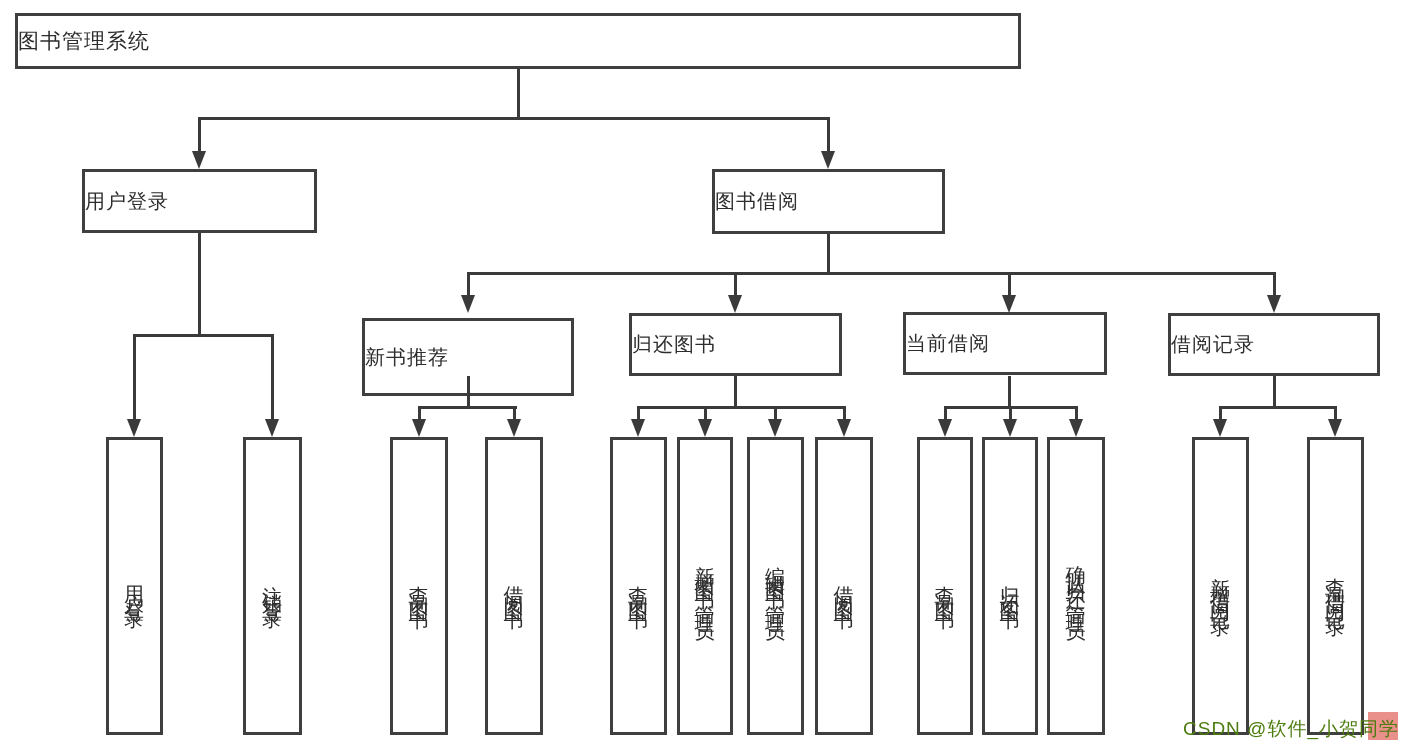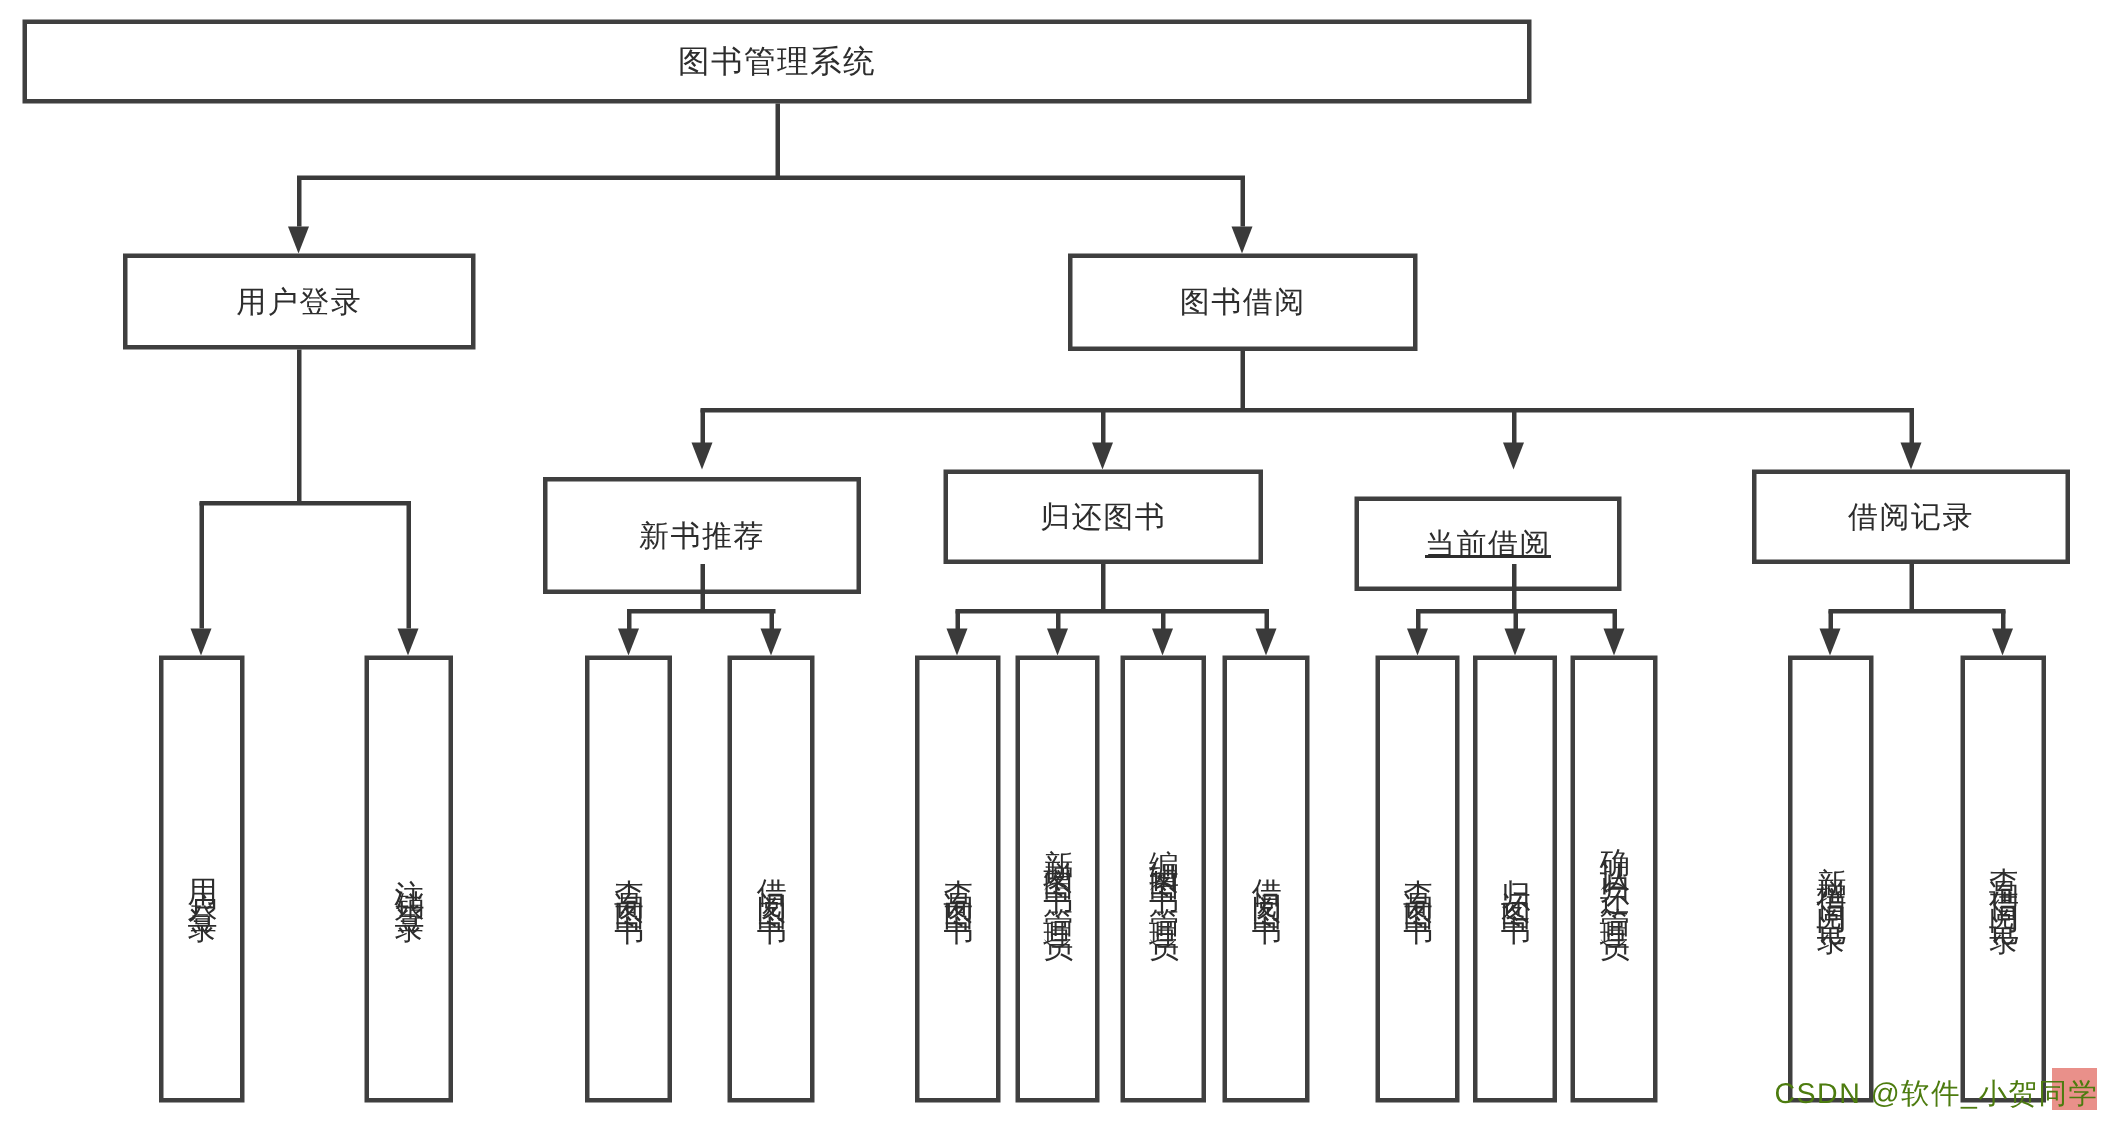--- a/index.html
+++ b/index.html
@@ -9,21 +9,21 @@
     background:#ffffff;
     overflow:hidden;
     font-family:"Liberation Sans", sans-serif;
     color:#2d2d2d;
   }
   .box {
     position:absolute;
     border:3px solid #3f3f3f;
     background:#ffffff;
     box-sizing:border-box;
-    display:flex; align-items:center; justify-content:center;
+    display:flex; align-items:center; justify-content:flex-start;
     font-size:20px;
     letter-spacing:1px;
     white-space:nowrap;
   }
   .box.title { font-size:21px; }
   .vbox {
     position:absolute;
     border:3px solid #3f3f3f;
     background:#ffffff;
     box-sizing:border-box;
@@ -101,21 +101,21 @@
   <div class="arrow" style="left:1002px;top:295px;"></div>
   <div class="vline" style="left:1272.5px;top:273px;height:24px;"></div>
   <div class="arrow" style="left:1267px;top:295px;"></div>
 
   <div class="box" style="left:362px;top:318px;width:212px;height:78px;">
     <span>新书推荐</span>
   </div>
   <div class="box" style="left:629px;top:313px;width:213px;height:63px;">
     <span>归还图书</span>
   </div>
-  <div class="box" style="left:903px;top:331px;width:178px;height:63px;text-decoration:underline;">
+  <div class="box" style="left:903px;top:312px;width:204px;height:63px;">
     <span>当前借阅</span>
   </div>
   <div class="box" style="left:1168px;top:313px;width:212px;height:63px;">
     <span>借阅记录</span>
   </div>
 
   <div class="vline" style="left:466.5px;top:376px;height:32px;"></div>
   <div class="hline" style="left:417.5px;top:405.5px;width:99px;"></div>
   <div class="vline" style="left:417.5px;top:407px;height:14px;"></div>
   <div class="arrow" style="left:412px;top:419px;"></div>

